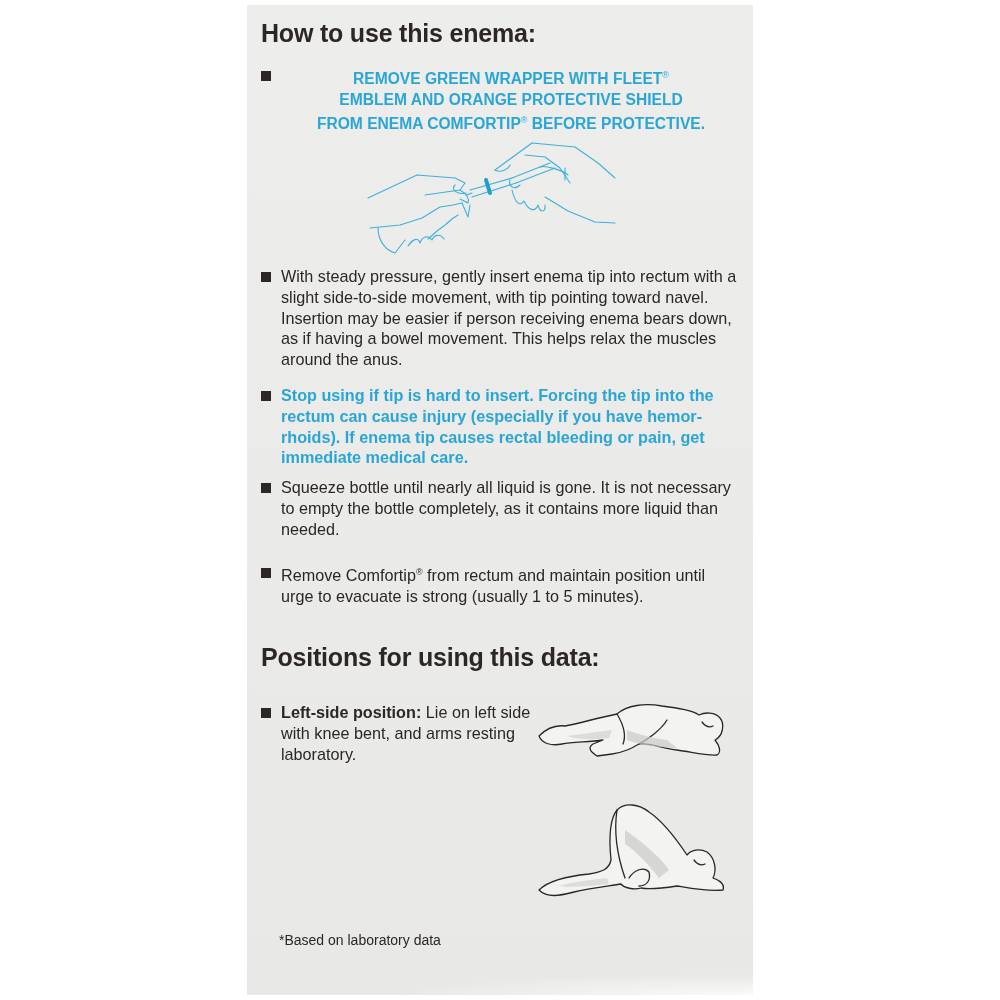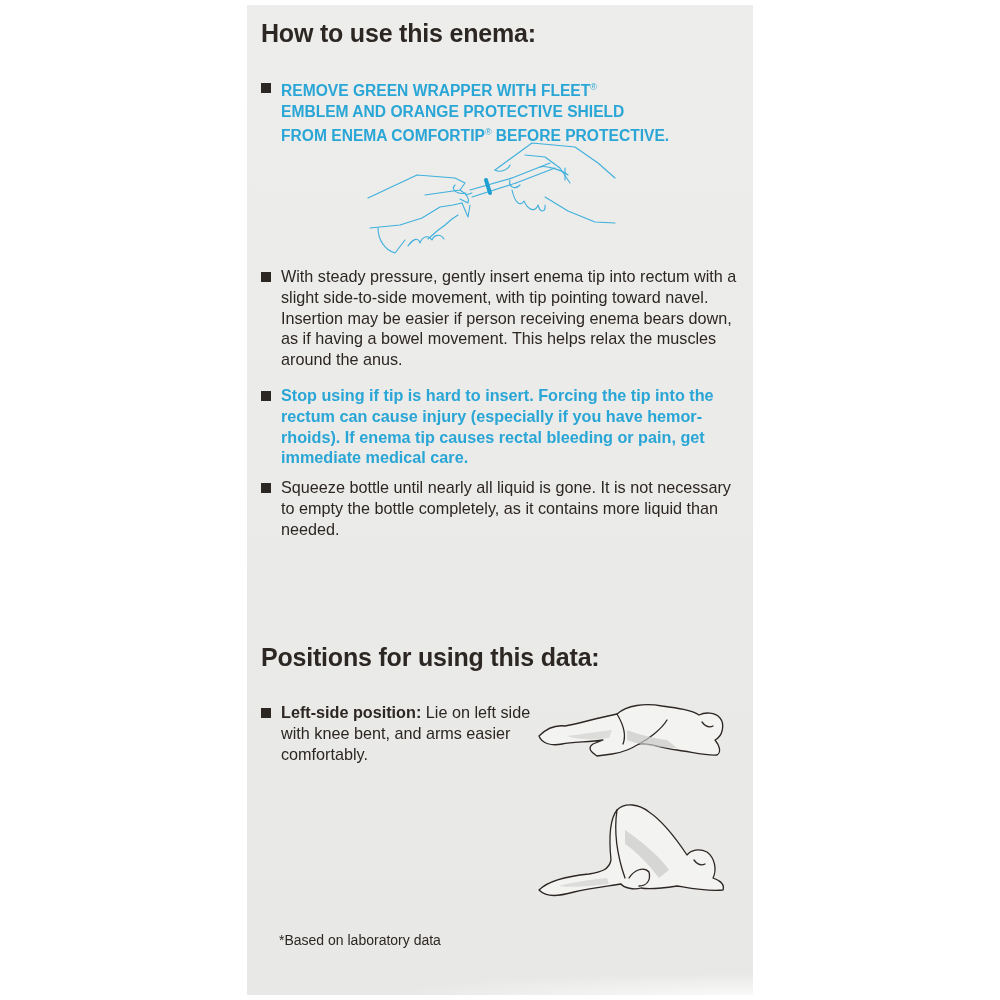--- a/index.html
+++ b/index.html
@@ -36,21 +36,21 @@
   .note { position: absolute; left: 32px; font-size: 14px; color: #2d2724; }
   .illus { position: absolute; }
 </style>
 </head>
 <body>
 
 <div class="panel">
 
   <div class="h1" style="top:14px;">How to use this enema:</div>
 
-  <div class="bullet blue caps" style="top:72px; width:480px;">
+  <div class="bullet blue caps" style="top:60px; width:480px;text-align:center;">
     <span class="sq" style="top:6px;"></span>
     <span class="txt">
       <span>REMOVE GREEN WRAPPER WITH FLEET</span><sup class="reg">®</sup><br>
       <span>EMBLEM AND ORANGE PROTECTIVE SHIELD</span><br>
       <span>FROM ENEMA COMFORTIP</span><sup class="reg">®</sup><span> BEFORE PROTECTIVE.</span>
     </span>
   </div>
 
   <svg class="illus" style="left:93px; top:130px;" width="320" height="130" viewBox="0 0 320 130">
     <g fill="none" stroke="#3fb0dc" stroke-width="1.1" stroke-linejoin="round" stroke-linecap="round">
@@ -91,26 +91,30 @@
   <div class="bullet" style="top:261px; width:485px;">
     <span class="sq"></span>
     <span class="txt">With steady pressure, gently insert enema tip into rectum with a slight side-to-side movement, with tip pointing toward navel. Insertion may be easier if person receiving enema bears down, as if having a bowel movement. This helps relax the muscles around the anus.</span>
   </div>
 
   <div class="bullet" style="top:472px; width:470px;">
     <span class="sq"></span>
     <span class="txt">Squeeze bottle until nearly all liquid is gone. It is not necessary to empty the bottle completely, as it contains more liquid than needed.</span>
   </div>
 
+  <div class="bullet" style="top:557px; width:470px;">
+    <span class="sq"></span>
+    <span class="txt"><span>Remove Comfortip</span><sup class="reg">®</sup><span> from rectum and maintain position until urge to evacuate is strong (usually 1 to 5 minutes).</span></span>
+  </div>
 
   <div class="h1" style="top:638px;">Positions for using this data:</div>
 
   <div class="bullet" style="top:697px; width:280px;">
     <span class="sq"></span>
-    <span class="txt"><span class="lbl">Left-side position:</span><span> Lie on left side with knee bent, and arms easier comfortably.</span></span>
+    <span class="txt"><span class="lbl">Left-side position:</span><span> Lie on left side with knee bent, and arms resting laboratory.</span></span>
   </div>
 
   <svg class="illus" style="left:280px; top:695px;" width="210" height="70" viewBox="0 0 210 70">
     <g stroke="#2d2724" stroke-width="1.3" fill="#f3f3f1" stroke-linejoin="round" stroke-linecap="round">
       <path d="M12 36 C20 28 30 25 38 26 C50 24 70 18 90 14 C100 5 118 3 135 6 C150 8 165 10 172 15 C178 12 188 12 193 18 C198 24 196 36 188 40 C192 45 195 52 190 55 C180 56 165 52 150 50 C135 48 118 42 112 44 C105 48 98 52 85 54 L70 56 C64 52 60 48 66 44 L76 40 C60 42 45 42 35 44 C25 46 15 44 12 36 Z"></path>
       <path d="M90 14 C96 24 100 34 96 44" fill="none"></path>
       <path d="M112 44 C120 40 134 30 140 20" fill="none"></path>
       <path d="M175 22 C178 26 182 28 186 26" fill="none"></path>
     </g>
     <path d="M100 30 C110 34 125 38 140 40 L150 48 C130 48 110 44 100 40 Z" fill="#c9c9c7" opacity="0.7"></path>

